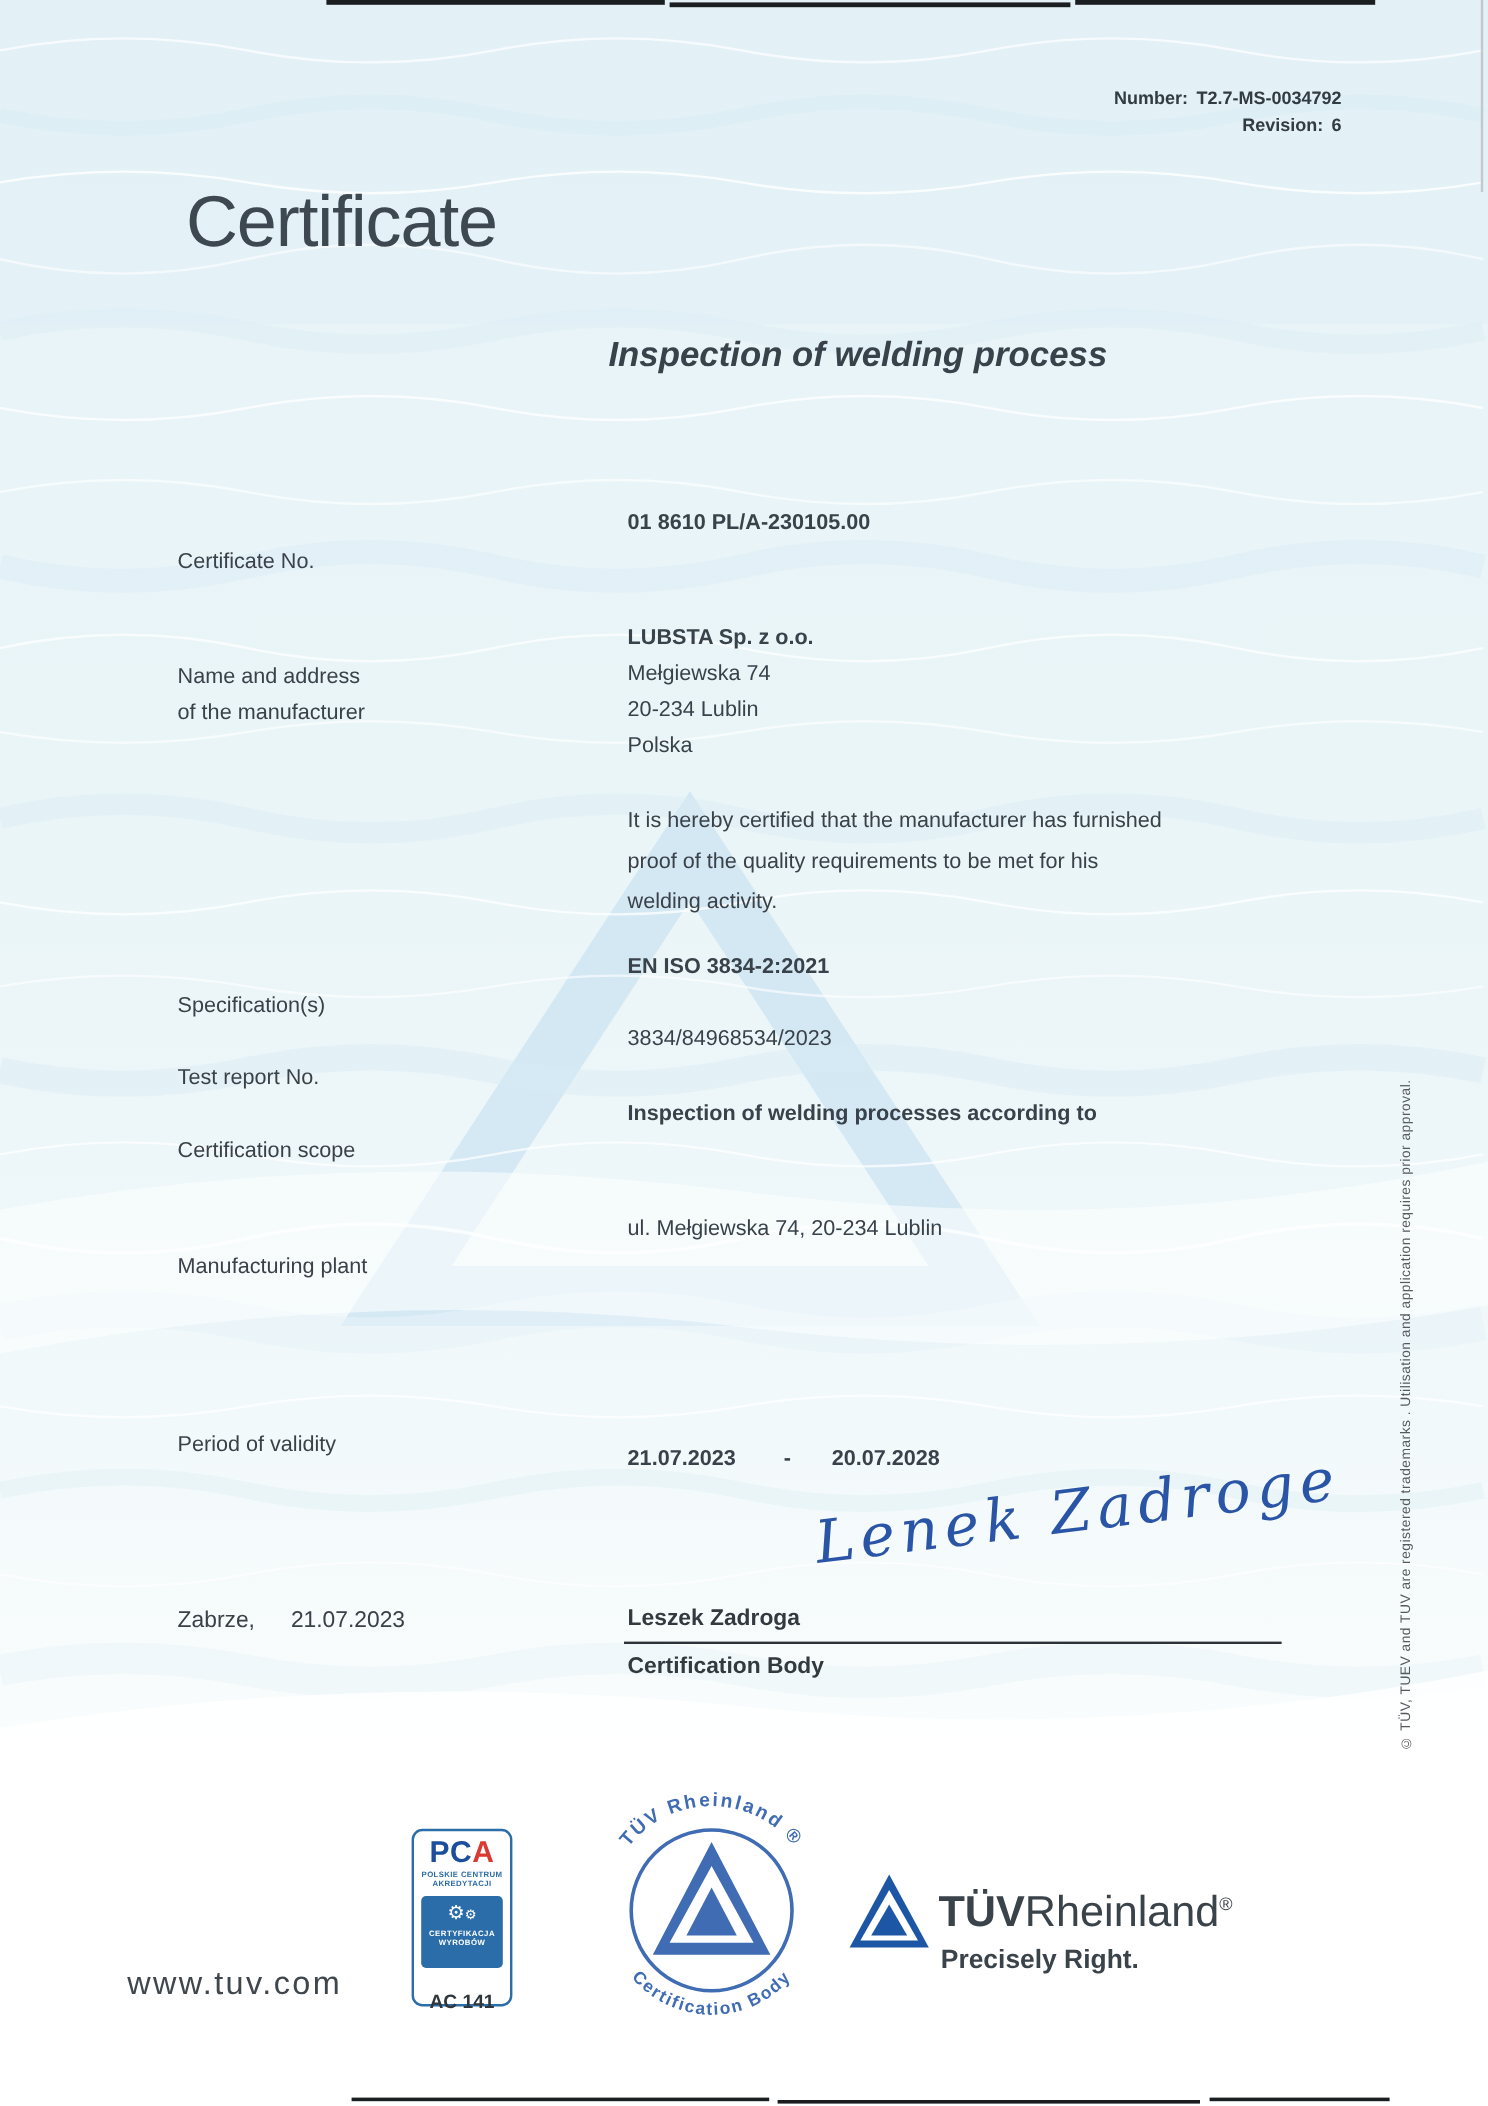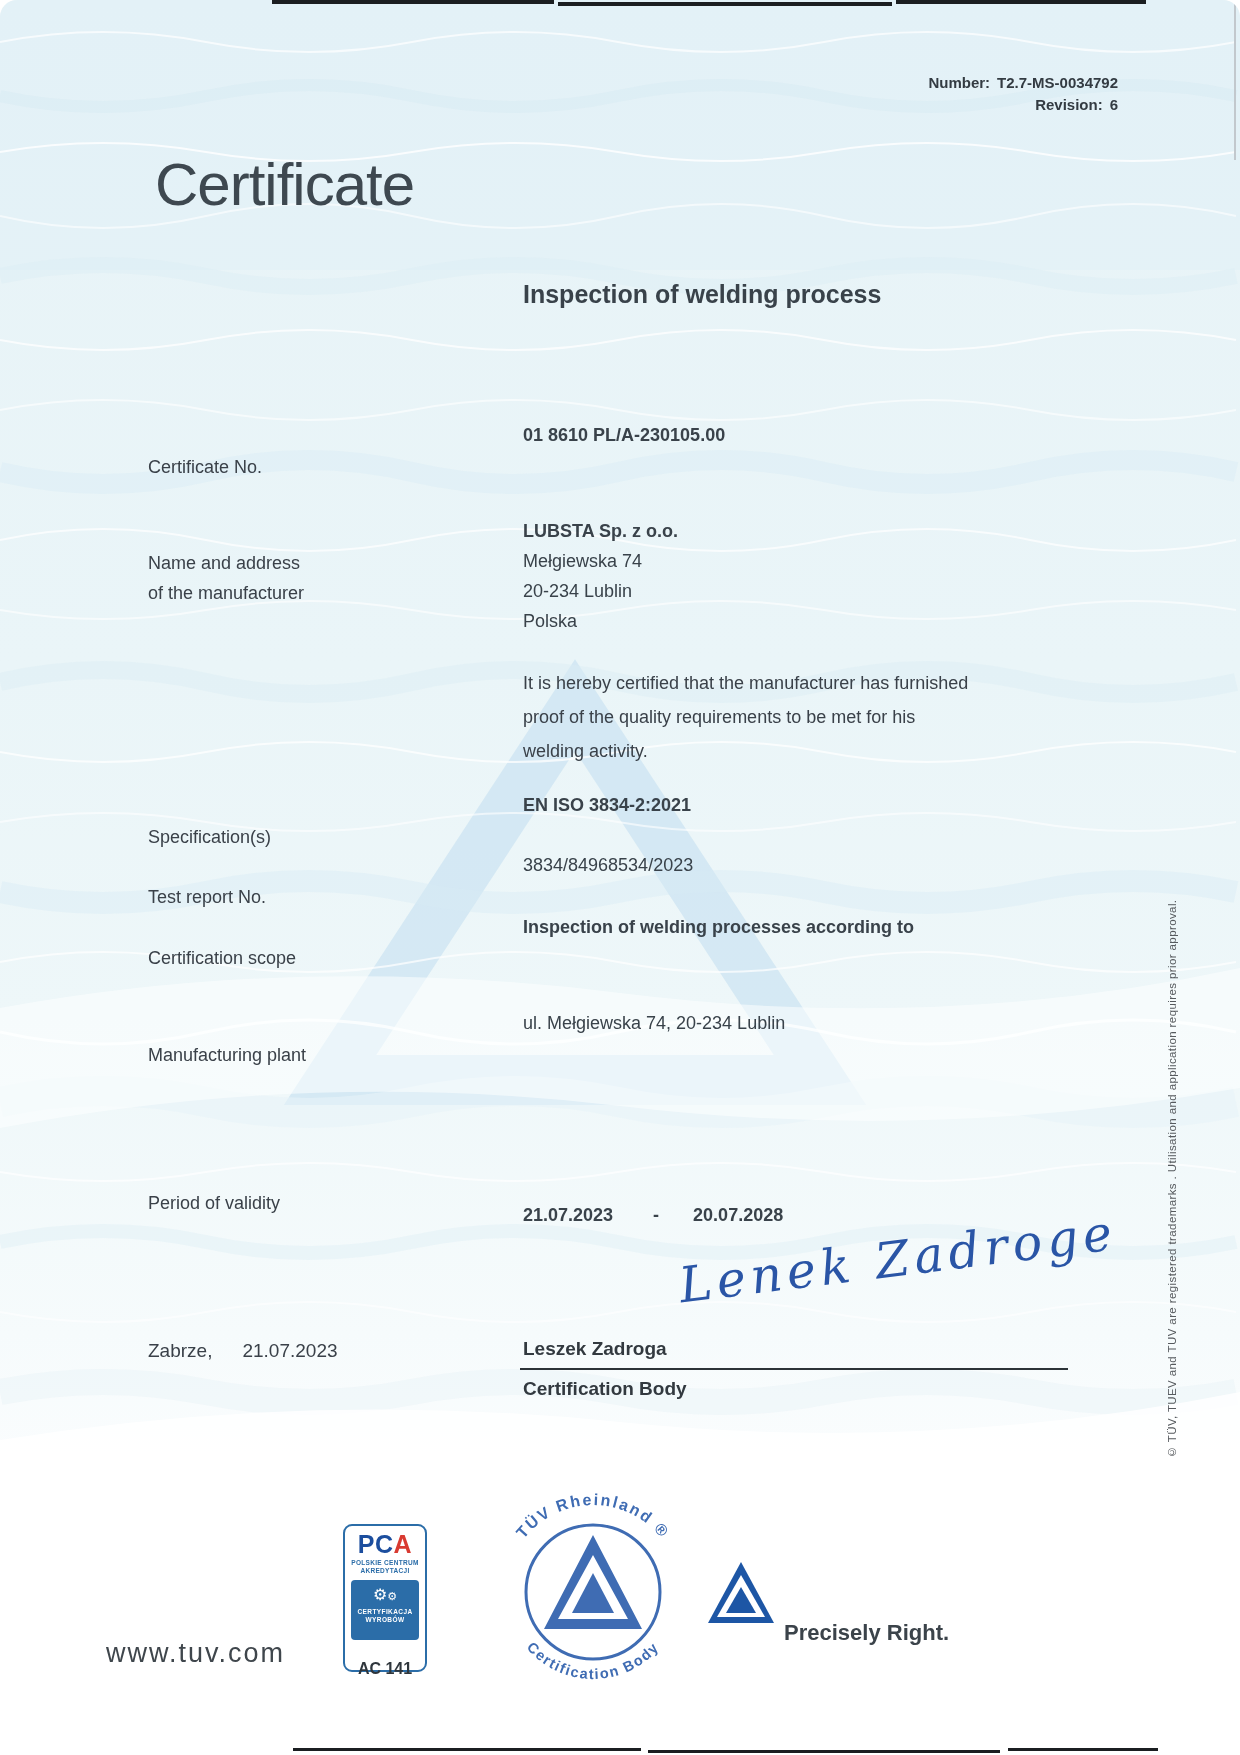--- a/index.html
+++ b/index.html
@@ -1,30 +1,30 @@
 <!DOCTYPE html>
 <html><head>
 <meta charset="utf-8">
 <style>
   html,body{margin:0;padding:0;background:#ffffff;}
   .page{
     position:relative;width:1240px;height:1755px;overflow:hidden;
     background:linear-gradient(180deg,#e7f3f7 0%,#eaf5f8 38%,#eef7f9 58%,#f6fbfc 76%,#fdfeff 88%,#ffffff 100%);
-    font-family:"Liberation Sans",sans-serif;color:#3a434b;border-radius:17px;
+    font-family:"Liberation Sans",sans-serif;color:#3a434b;
   }
   .bg{position:absolute;left:0;top:0;z-index:0;}
   .artifact{position:absolute;background:#1b1e21;z-index:5;}
   .content{position:absolute;left:0;top:0;width:100%;height:100%;z-index:2;}
   .abs{position:absolute;}
 
   .number-block{left:800px;top:72px;width:318px;text-align:right;font-size:15px;line-height:22px;font-weight:600;color:#333b42;}
   .number-block .lbl{margin-right:7px;}
 
   .title{left:155px;top:150px;font-size:60px;font-weight:400;color:#3e4850;letter-spacing:-1px;}
-  .subtitle{left:523px;top:280px;font-size:25px;font-weight:700;color:#39424a;}
+  .subtitle{left:507px;top:280px;font-size:29px;font-weight:700;color:#39424a;font-style:italic;}
 
   .label{left:148px;font-size:18px;color:#3a4149;line-height:30px;margin-top:32px;}
   .value{left:523px;font-size:18px;line-height:30px;color:#39424a;}
   .bold{font-weight:700;}
   .statement{left:523px;font-size:18px;line-height:34px;color:#3a4149;}
 
   .period .num{font-weight:700;}
   .period .sep{display:inline-block;margin:0 34px 0 40px;font-weight:700;}
   .period .num2{font-weight:700;}
 
@@ -223,16 +223,19 @@
       <path d="M106 87 L127 127 L85 127 Z" fill="#3f6cb3"></path>
       <text class="arc-top"><textPath href="#sealArcTop" startOffset="50%" text-anchor="middle">TÜV Rheinland ®</textPath></text>
       <text class="arc-bottom"><textPath href="#sealArcBottom" startOffset="50%" text-anchor="middle">Certification Body</textPath></text>
     </svg>
 
     <svg class="abs brand-triangle" width="70" height="66" viewBox="0 0 70 66">
       <path d="M35 2 L68 63 L2 63 Z" fill="#1d56a5"></path>
       <path d="M35 15 L59 57 L11 57 Z" fill="#ffffff"></path>
       <path d="M35 27 L50 53 L20 53 Z" fill="#1d56a5"></path>
     </svg>
+    <div class="abs brand-text">
+      <span class="tuv">TÜV</span><span>Rheinland</span><span class="reg">®</span>
+    </div>
     <div class="abs brand-tagline">Precisely Right.</div>
 
   </div>
 </div>
 
 </body></html>

